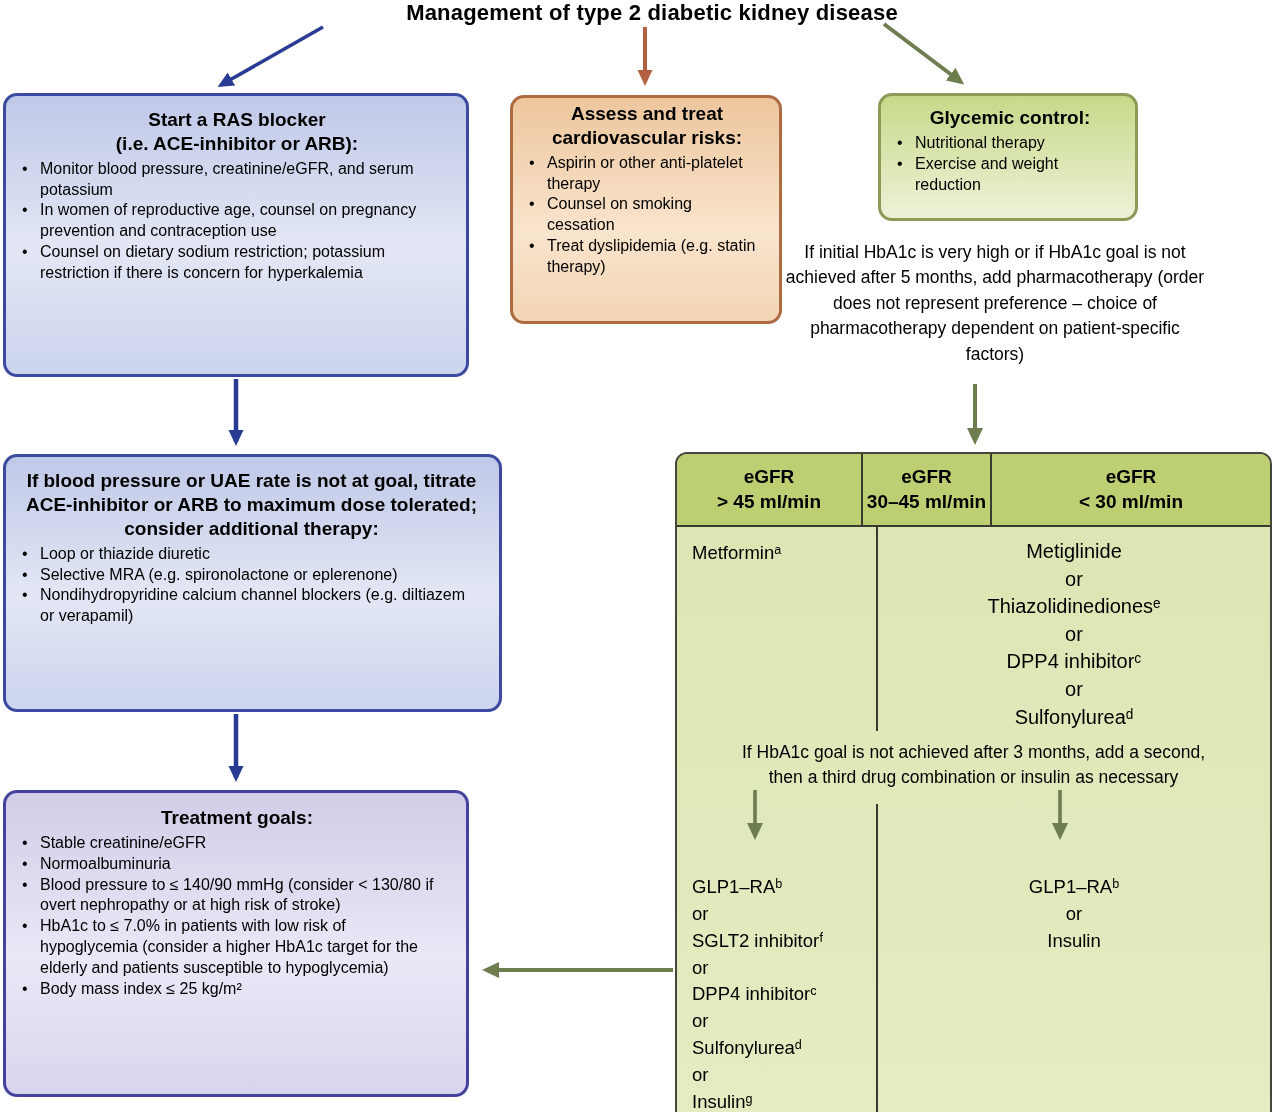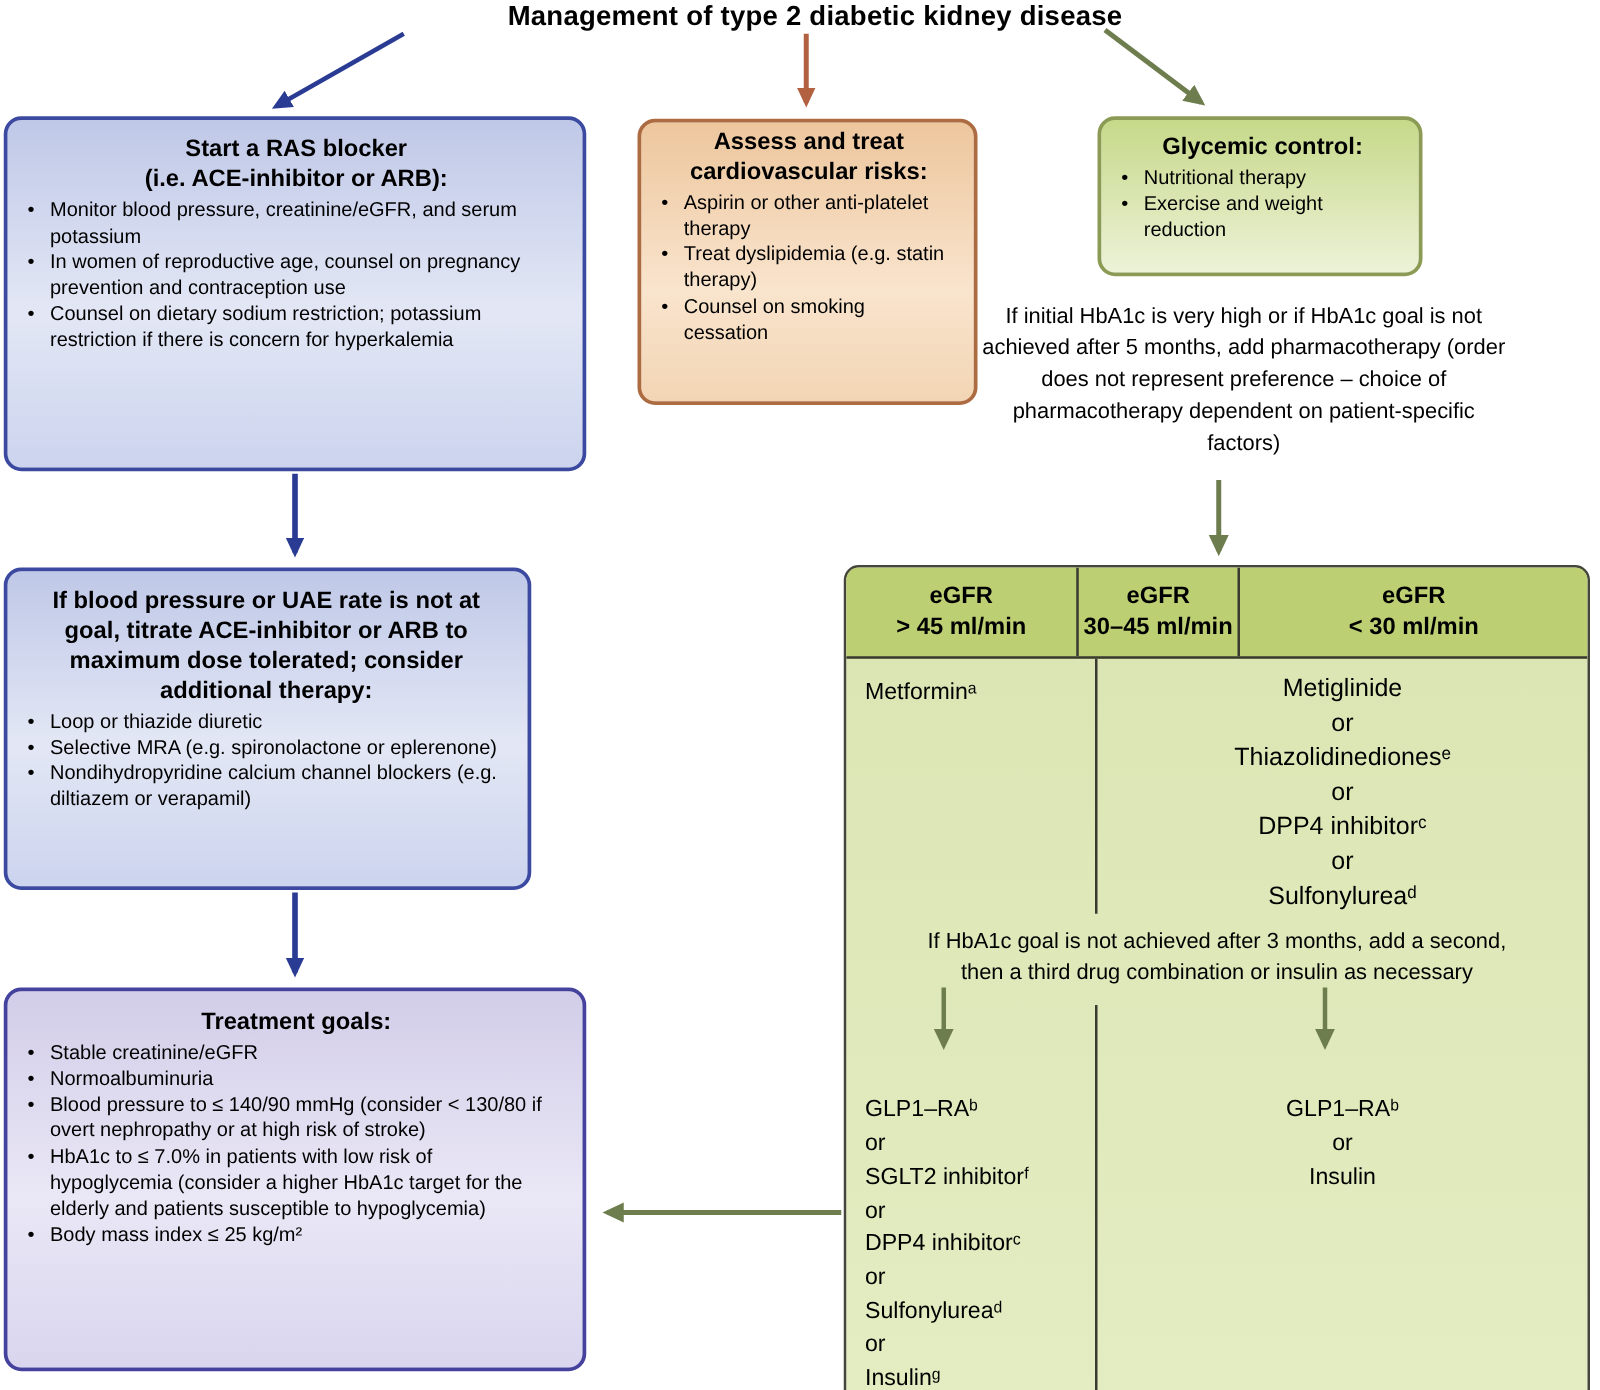--- a/index.html
+++ b/index.html
@@ -8,21 +8,21 @@
   .title{position:absolute;top:0;left:17px;width:1270px;text-align:center;
          font-size:22px;font-weight:bold;letter-spacing:.2px;}
   .box{position:absolute;box-sizing:border-box;border-radius:14px;}
   .box-blue{background:linear-gradient(180deg,#bfc8e7 0%,#e3e7f5 55%,#ccd4ee 100%);border:3px solid #3b4aa0;}
   .box-purple{background:linear-gradient(180deg,#d2cde8 0%,#eae7f6 55%,#d9d5ee 100%);border:3px solid #45429e;}
   .box-orange{background:linear-gradient(180deg,#edc69d 0%,#f9e4cd 60%,#f2d5b4 100%);border:3px solid #ad6b42;}
   .box-green{background:linear-gradient(180deg,#c6d989 0%,#edf2d8 100%);border:3px solid #8b9b55;}
   .box-ras{left:3px;top:93px;width:466px;height:284px;padding:12px 12px 8px 14px;}
   .box-cardio{left:510px;top:95px;width:272px;height:229px;padding:4px 12px 8px 14px;}
   .box-glycemic{left:878px;top:93px;width:260px;height:128px;padding:10px 10px 6px 14px;}
-  .box-titrate{left:3px;top:454px;width:422px;height:258px;padding:12px 16px 8px 14px;}
+  .box-titrate{left:3px;top:454px;width:499px;height:258px;padding:12px 16px 8px 14px;}
   .box-goals{left:3px;top:790px;width:466px;height:307px;padding:13px 12px 4px 14px;}
   .bh{font-weight:bold;font-size:19px;line-height:1.26;text-align:center;margin-bottom:3px;}
   .bullet{display:flex;font-size:16px;line-height:1.3;}
   .bullet::before{content:"\2022";flex:0 0 18px;text-align:left;padding-left:2px;}
   .bt{flex:1;padding-right:6px;}
   .note{position:absolute;text-align:center;font-size:17.5px;line-height:1.45;}
   .note-pharma{left:785px;top:240px;width:420px;}
   
   .egfr-panel{position:absolute;left:675px;top:452px;width:597px;height:764px;box-sizing:border-box;
               border:2.5px solid #45453c;border-radius:12px;overflow:hidden;
@@ -70,24 +70,24 @@
 
   <div class="box box-orange box-cardio">
     <div class="bh">
       <div>Assess and treat</div>
       <div>cardiovascular risks:</div>
     </div>
     <div class="bullet">
         <span class="bt">Aspirin or other anti-platelet therapy</span>
       </div>
     <div class="bullet">
+        <span class="bt">Counsel on smoking cessation</span>
+      </div>
+    <div class="bullet">
         <span class="bt">Treat dyslipidemia (e.g. statin therapy)</span>
-      </div>
-    <div class="bullet">
-        <span class="bt">Counsel on smoking cessation</span>
       </div>
   </div>
 
   <div class="box box-green box-glycemic">
     <div class="bh">Glycemic control:</div>
     <div class="bullet">
         <span class="bt">Nutritional therapy</span>
       </div>
     <div class="bullet">
         <span class="bt">Exercise and weight reduction</span>

